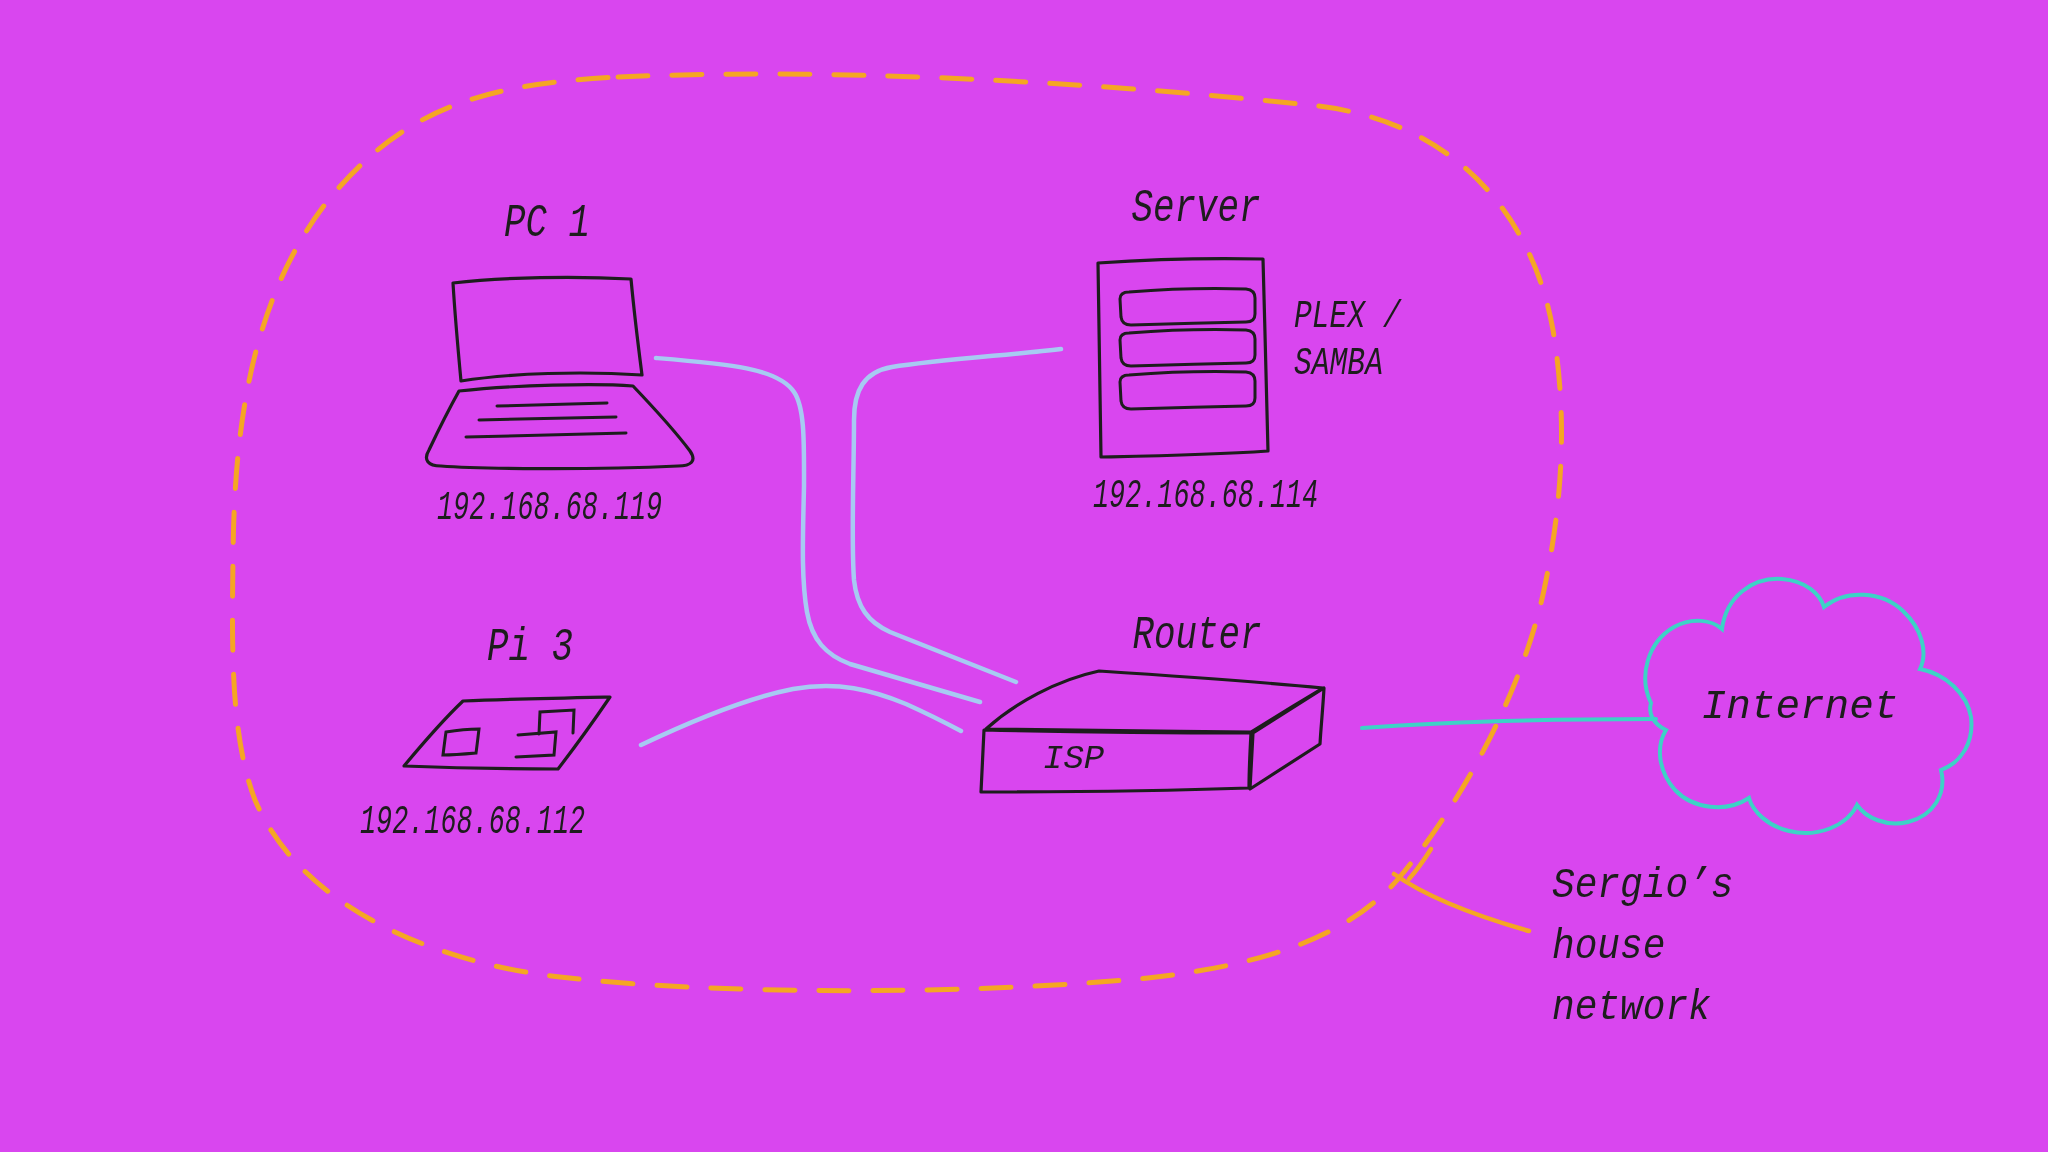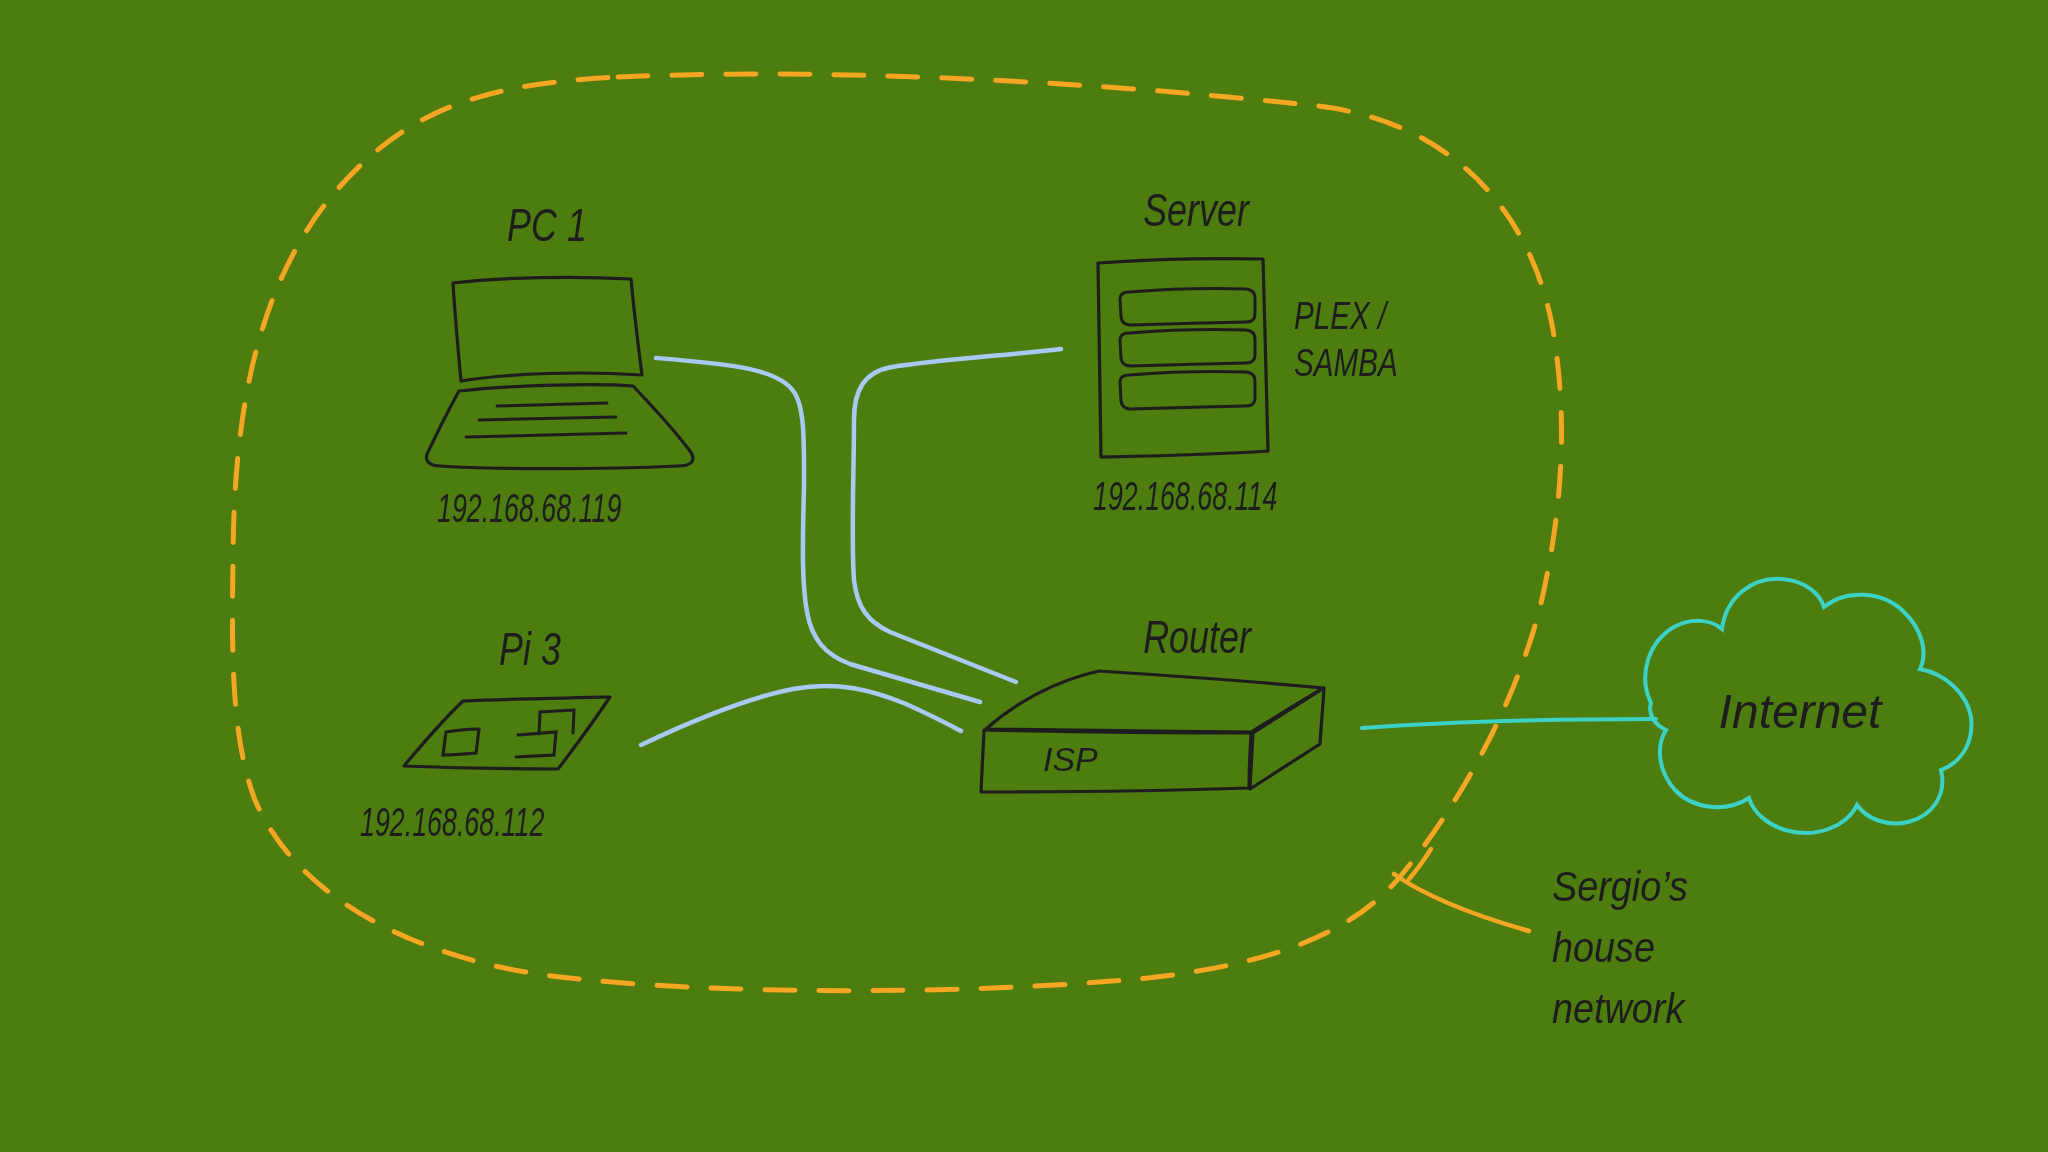--- a/index.html
+++ b/index.html
@@ -6,23 +6,23 @@
   :root{
     --boundary:#F5A623;
     --lan:#A7CAF2;
     --wan:#3DD2C6;
     --ink:#1D1D1D;
   }
   html,body{margin:0;padding:0;background:#ffffff;}
   .stage{
     position:relative;
     width:2048px;height:1152px;
-    background:#4d7c0f;
+    background:#d946ef;
     overflow:hidden;
-    font-family:Liberation Sans, sans-serif;
+    font-family:Liberation Mono, monospace;
     color:var(--ink);
   }
   svg.art{position:absolute;left:0;top:0;}
   .ink{stroke:var(--ink);stroke-width:3.2;fill:none;stroke-linejoin:round;stroke-linecap:round;}
   .ink-thin{stroke:var(--ink);stroke-width:3;fill:none;stroke-linecap:round;}
   .lan{stroke:var(--lan);stroke-width:4.5;fill:none;stroke-linecap:round;}
   .wan{stroke:var(--wan);stroke-width:4;fill:none;stroke-linecap:round;}
   .boundary-stroke{stroke:var(--boundary);stroke-width:5;fill:none;stroke-dasharray:30 24;stroke-linecap:round;}
   .pointer-stroke{stroke:var(--boundary);stroke-width:4.5;fill:none;stroke-linecap:round;}
 
@@ -38,21 +38,21 @@
     transform-origin:left center;
     letter-spacing:0px;
   }
   .svc{
     font-size:38px;
     line-height:47px;
     transform:scaleX(0.78);
     transform-origin:left center;
   }
   .isp-label{font-size:34px;text-align:left;}
-  .cloud-label{font-size:48px;text-align:center;}
+  .cloud-label{font-size:41px;text-align:center;}
   .annotation{
     font-size:42px;
     line-height:61px;
     transform:scaleX(0.9);
     transform-origin:left top;
   }
 </style>
 </head>
 <body>
 

